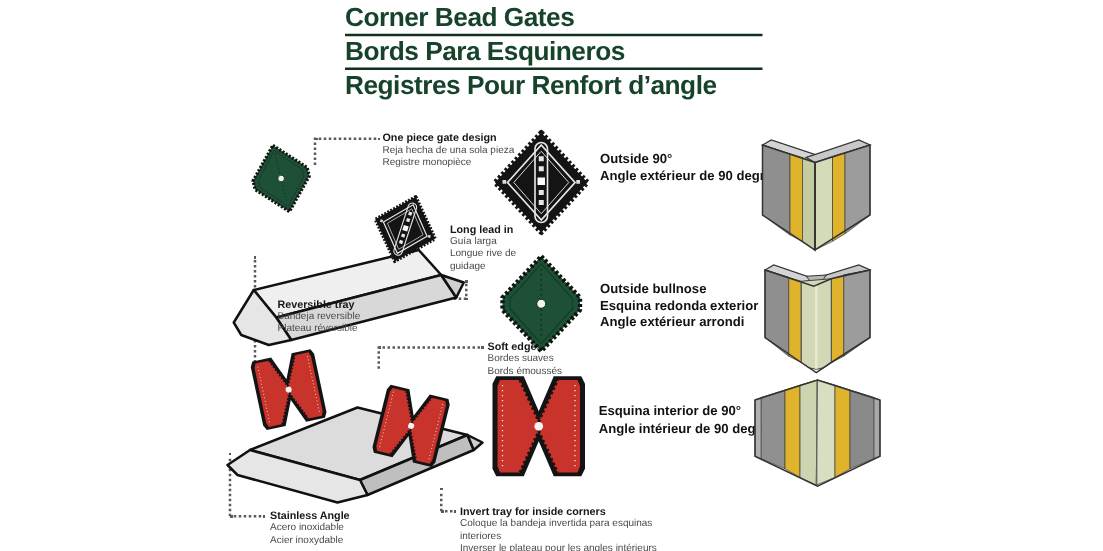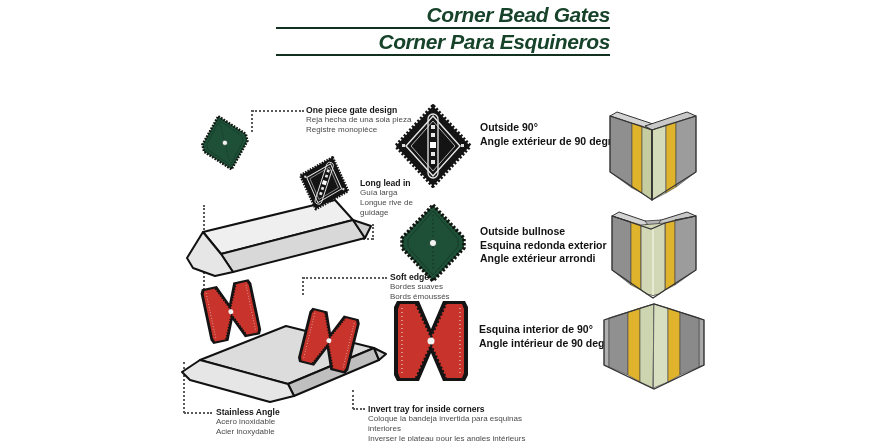--- a/index.html
+++ b/index.html
@@ -1,20 +1,20 @@
 <!DOCTYPE html>
 <html><head>
 <meta charset="utf-8">
 <style>
   html,body{margin:0;padding:0;background:#fff;}
   #stage{position:relative;width:882px;height:441px;background:#ffffff;overflow:hidden;
          font-family:"Liberation Sans",sans-serif;}
   
-  .hdr{position:absolute;left:276px;top:2px;width:334px;text-align:right;
-       color:#17432b;font-weight:bold;font-style:italic;letter-spacing:-0.4px;}
+  .hdr{position:absolute;left:276px;top:2px;width:334px;text-align:left;
+       color:#17432b;font-weight:bold;letter-spacing:-0.4px;}
   .hdr-line{font-size:21px;line-height:25px;white-space:nowrap;}
   .hdr-rule{border-bottom:2px solid #12301f;}
   
   .callout{position:absolute;font-size:8px;line-height:1.22;color:#4a4a4a;}
   .callout .b{font-weight:bold;color:#161616;font-size:8.6px;display:block;}
   .callout div{display:block;}
   
   .gate-label{position:absolute;font-weight:bold;font-size:10.5px;line-height:13.5px;color:#121212;white-space:nowrap;}
   
   .dot-h{position:absolute;height:0;border-top:2px dotted #5a5a5a;}
@@ -54,21 +54,22 @@
         <path d="M22,78 L37,45 L52,78" fill="none" stroke="#141414" stroke-width="2.4" stroke-dasharray="2 2"></path>
         <line x1="8" y1="8" x2="8" y2="74" stroke="#efefef" stroke-width="1" stroke-dasharray="1 3"></line>
         <line x1="66" y1="8" x2="66" y2="74" stroke="#efefef" stroke-width="1" stroke-dasharray="1 3"></line>
         <circle cx="37" cy="41" r="3.5" fill="#f2f2f2"></circle>
       </g>
     </defs>
   </svg>
 
   <div class="hdr">
     <div class="hdr-line hdr-rule">Corner Bead Gates</div>
-    <div class="hdr-line hdr-rule">Corner Para Esquineros</div>
+    <div class="hdr-line hdr-rule">Bords Para Esquineros</div>
+    <div class="hdr-line">Registres Pour Renfort d’angle</div>
   </div>
 
   <div class="dot-v" style="left:251px;top:110px;height:22px;"></div>
   <div class="dot-h" style="left:252px;top:110px;width:52px;"></div>
   <div class="dot-v" style="left:372px;top:224px;height:16px;"></div>
   <div class="dot-h" style="left:352px;top:238px;width:21px;"></div>
   <div class="dot-v" style="left:203px;top:205px;height:100px;"></div>
   <div class="dot-h" style="left:200px;top:243px;width:20px;"></div>
   <div class="dot-v" style="left:302px;top:277px;height:18px;"></div>
   <div class="dot-h" style="left:303px;top:277px;width:84px;"></div>
@@ -108,20 +109,25 @@
     <div>Reja hecha de una sola pieza</div>
     <div>Registre monopièce</div>
   </div>
 
   <div class="callout" style="left:360px;top:178px;width:70px;">
     <span class="b">Long lead in</span>
     <div>Guía larga</div>
     <div>Longue rive de guidage</div>
   </div>
 
+  <div class="callout" style="left:222px;top:238px;width:110px;">
+    <span class="b">Reversible tray</span>
+    <div>Bandeja reversible</div>
+    <div>Plateau réversible</div>
+  </div>
 
   <div class="callout" style="left:390px;top:272px;width:90px;">
     <span class="b">Soft edges</span>
     <div>Bordes suaves</div>
     <div>Bords émoussés</div>
   </div>
 
   <div class="callout" style="left:216px;top:407px;width:110px;">
     <span class="b">Stainless Angle</span>
     <div>Acero inoxidable</div>

